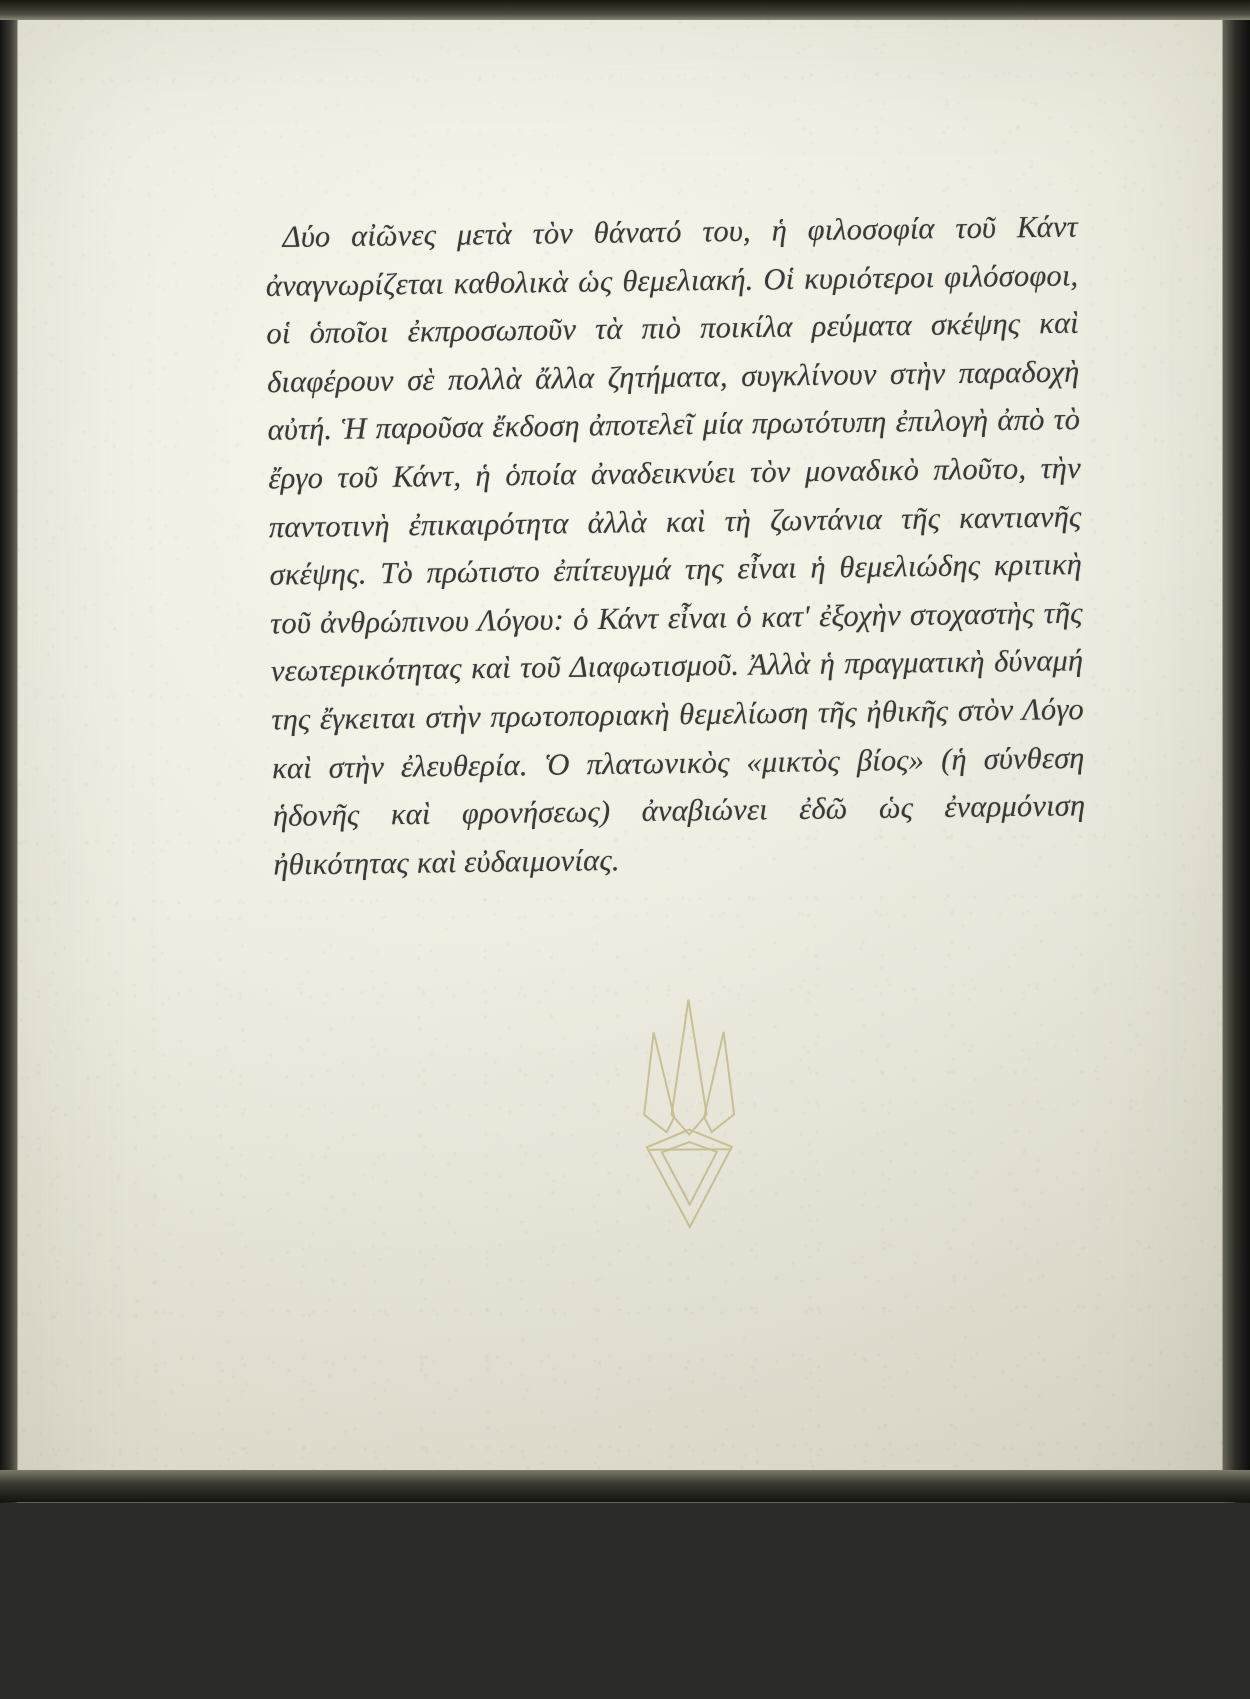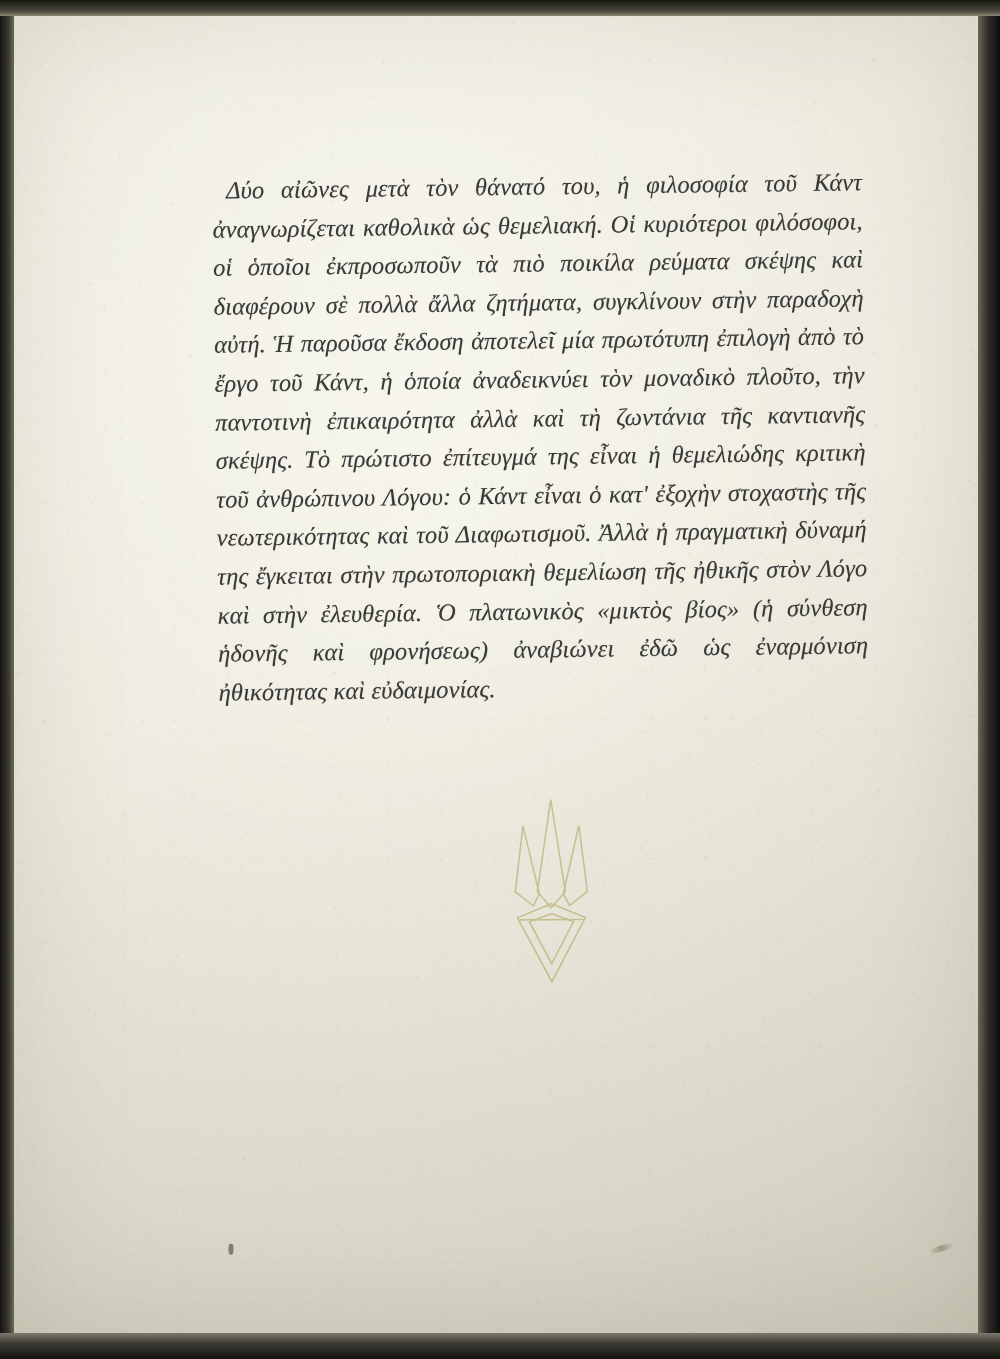--- a/index.html
+++ b/index.html
@@ -12,21 +12,21 @@
     width: 1000px;
     height: 1359px;
     overflow: hidden;
     font-family: "Liberation Serif", serif;
   }
 
   
   .photo {
     position: relative;
     width: 1000px;
-    height: 1359px;
+    height: 1202px;
     background: #0d0d0c;
     overflow: hidden;
   }
 
   
   .edge-left {
     position: absolute;
     left: 0; top: 0;
     width: 14px; height: 1359px;
     background: linear-gradient(to right, #131311 0%, #3a3932 60%, #6d6a5c 100%);

